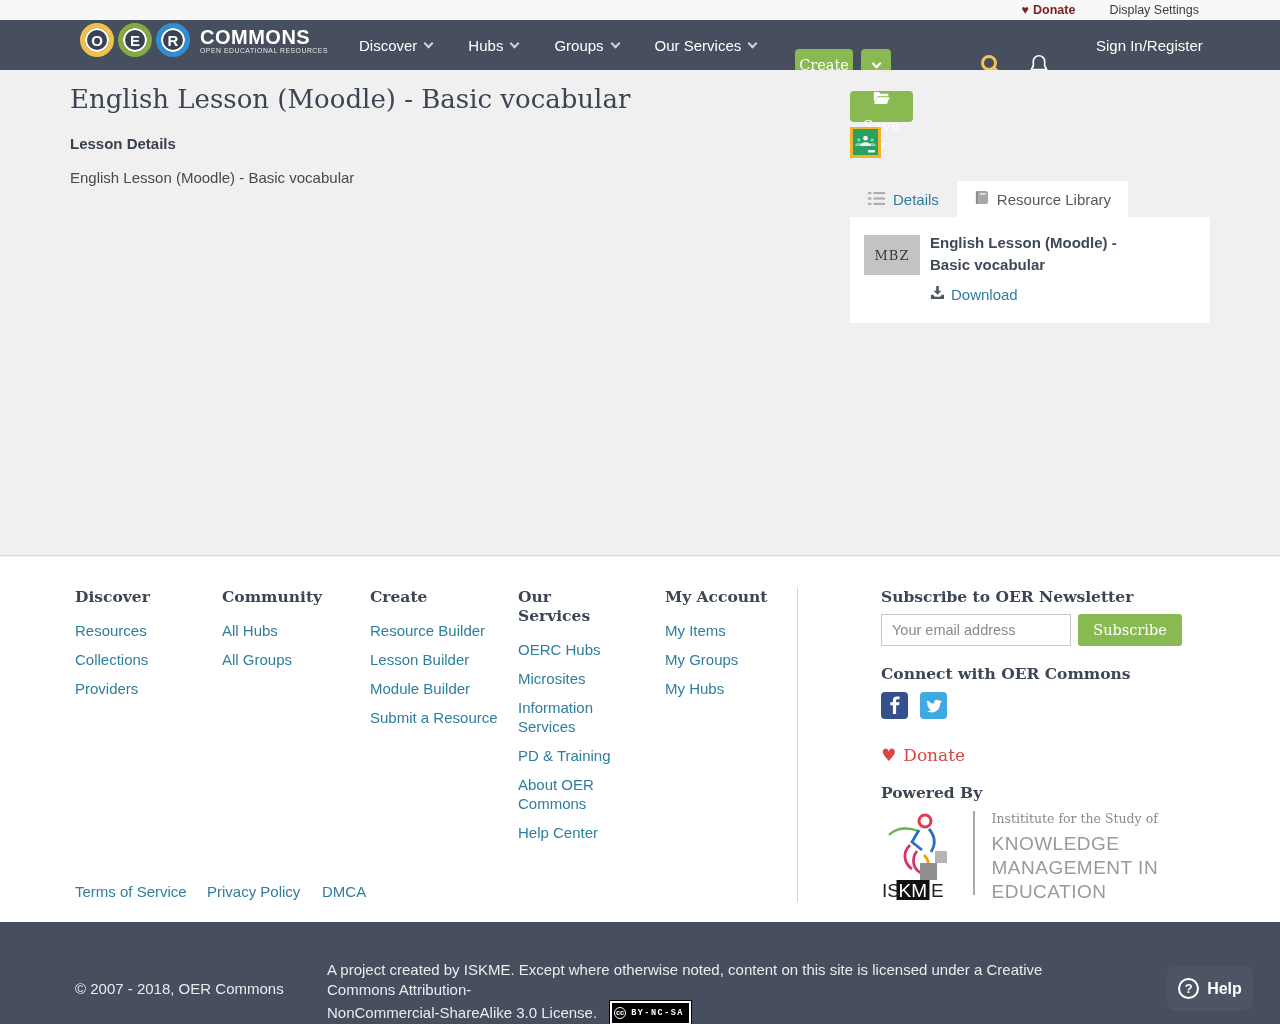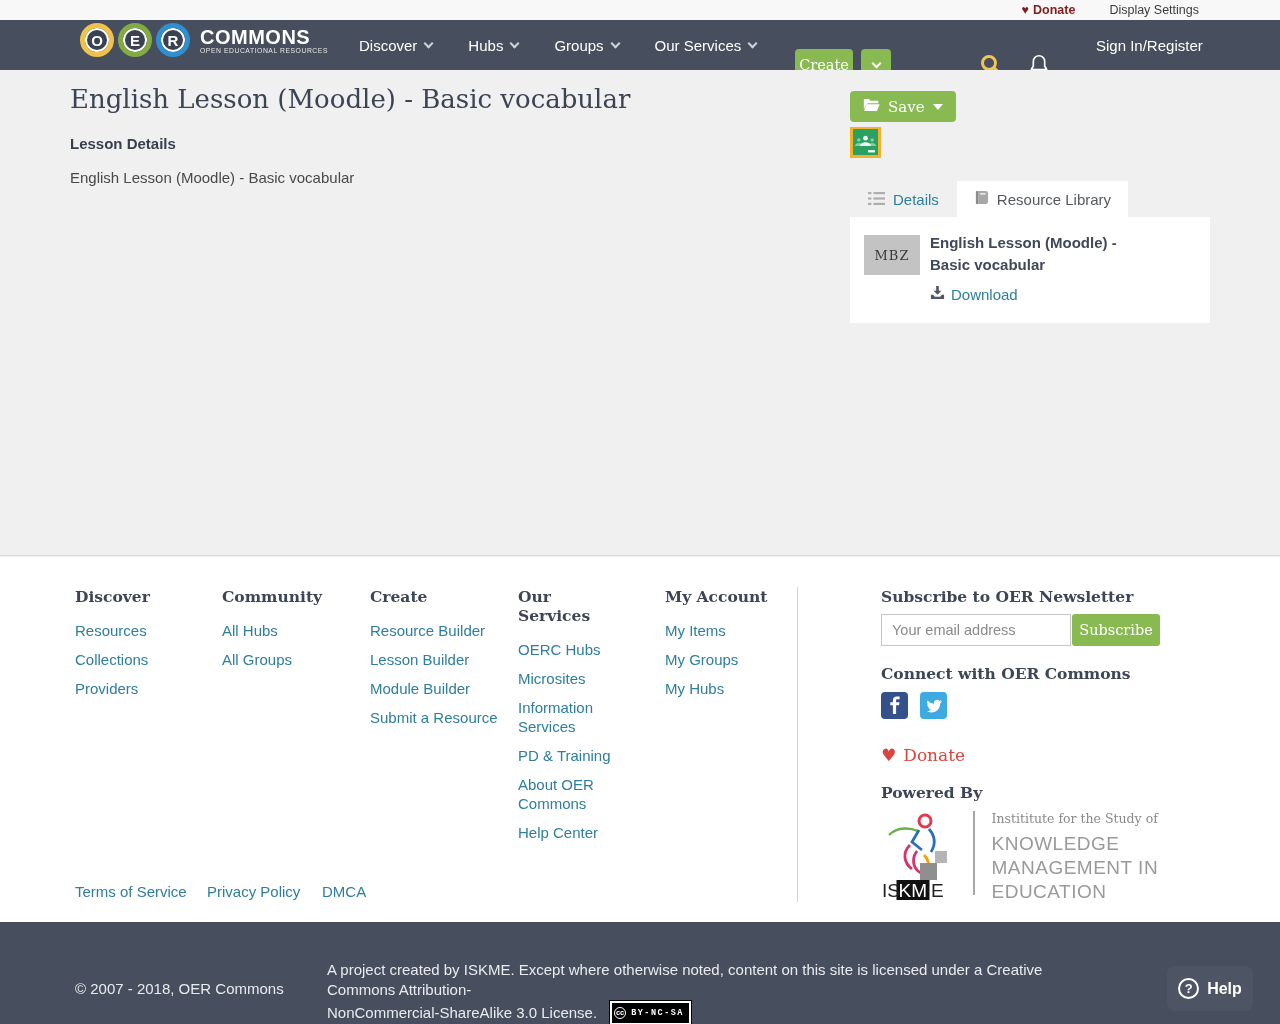--- a/index.html
+++ b/index.html
@@ -44,21 +44,21 @@
   
   .main { position:absolute; left:0; top:70px; width:1280px; height:486px; background:#f0f0f0;
           border-bottom:1px solid #d9d9d9; }
   .page-title { position:absolute; left:70px; top:14px; font-family:"DejaVu Serif", serif; font-weight:normal;
                 font-size:26px; color:#3b4454; }
   .overview-heading { position:absolute; left:70px; top:65px; font-size:15px; font-weight:bold; color:#38404e; }
   .description { position:absolute; left:70px; top:99px; font-size:15px; color:#494949; }
 
   .save-btn { position:absolute; left:850px; top:21px; height:31px; padding:0 13px; background:#89ba52;
               border:none; border-radius:4px; color:#fff; font-family:"DejaVu Serif", serif; font-size:15px;
-              display:flex; align-items:center; gap:8px; cursor:pointer; }
+              display:flex; align-items:center; gap:8px; cursor:pointer;flex-direction:column; }
   .caret-down { width:0; height:0; border-left:5px solid transparent; border-right:5px solid transparent;
                 border-top:6px solid #fff; }
   .classroom-btn { position:absolute; left:850px; top:57px; width:31px; height:31px; border:3px solid #f2b32b;
                    background:#2aa061; cursor:pointer; display:flex; align-items:center; justify-content:center; }
 
   .tabs { position:absolute; left:850px; top:111px; height:36px; display:flex; }
   .tab { display:flex; align-items:center; gap:8px; font-size:15px; cursor:pointer; padding:0 18px; }
   .tab-details { color:#2e7e9d; }
   .tab-active { background:#fff; color:#55595f; padding:0 17px; }
   .res-card { position:absolute; left:850px; top:147px; width:360px; height:106px; background:#fff; }
@@ -76,21 +76,21 @@
   .fcol h4 { font-family:"DejaVu Serif", serif; font-size:15.5px; color:#3d4656; margin-bottom:15px; }
   .flink { display:block; font-size:15px; color:#2e7e9d; line-height:19px; margin-bottom:10px;
            text-decoration:none; cursor:pointer; }
   .fdivider { position:absolute; left:797px; top:30px; width:1px; height:315px; background:#d5d5d5; }
   .fright { position:absolute; left:881px; top:30px; width:340px; }
   .fright h4 { font-family:"DejaVu Serif", serif; font-size:15.5px; color:#3d4656; }
   .newsletter-row { position:absolute; top:27px; display:flex; }
   .email-input { width:190px; height:32px; border:1px solid #c6c6c6; padding:0 10px; font-size:14.5px;
                  color:#444; background:#fff; }
   .email-input::placeholder { color:#8a8a8a; }
-  .subscribe-btn { width:88px; height:32px; margin-left:1px; background:#89ba52; border:none; border-radius:3px;
+  .subscribe-btn { width:104px; height:32px; margin-left:7px; background:#89ba52; border:none; border-radius:3px;
                    color:#fff; font-family:"DejaVu Serif", serif; font-size:14.5px; cursor:pointer; }
   .connect-heading { position:absolute; top:77px; }
   .social-row { position:absolute; top:105px; display:flex; gap:12px; }
   .social-row svg { cursor:pointer; }
   .donate-footer { position:absolute; top:158px; display:flex; align-items:center; gap:7px; color:#d9453f;
                    font-family:"DejaVu Serif", serif; font-size:17px; text-decoration:none; cursor:pointer; }
   .powered-heading { position:absolute; top:196px; }
   .iskme { position:absolute; top:224px; display:flex; align-items:flex-start; cursor:pointer; }
   .iskme-divider { width:1.5px; height:84px; background:#a8a8a8; margin-left:22px; }
   .iskme-text { margin-left:17px; }

